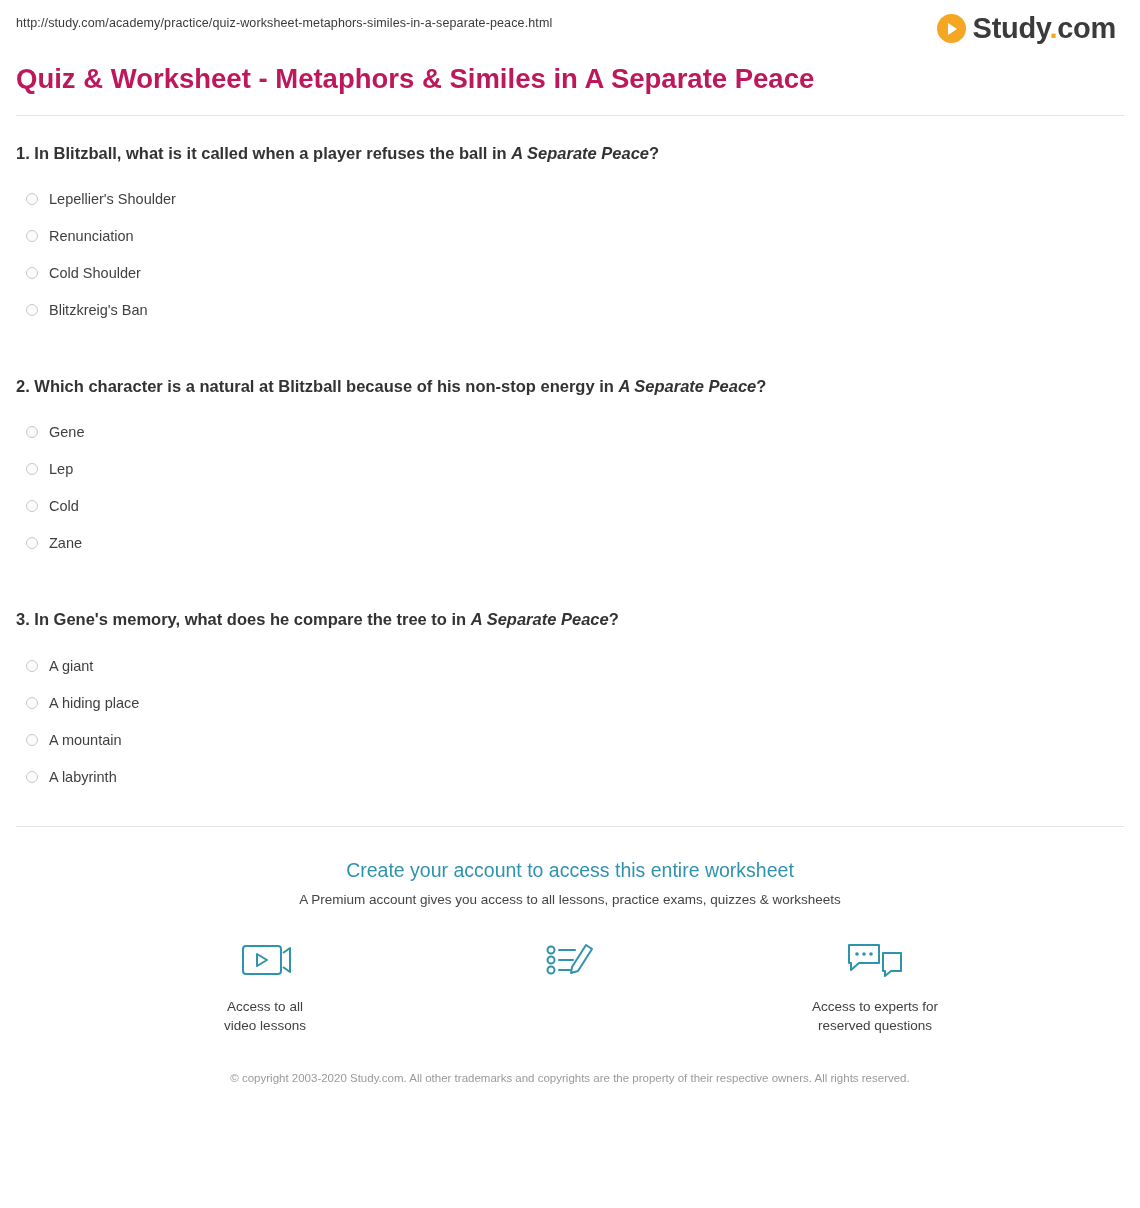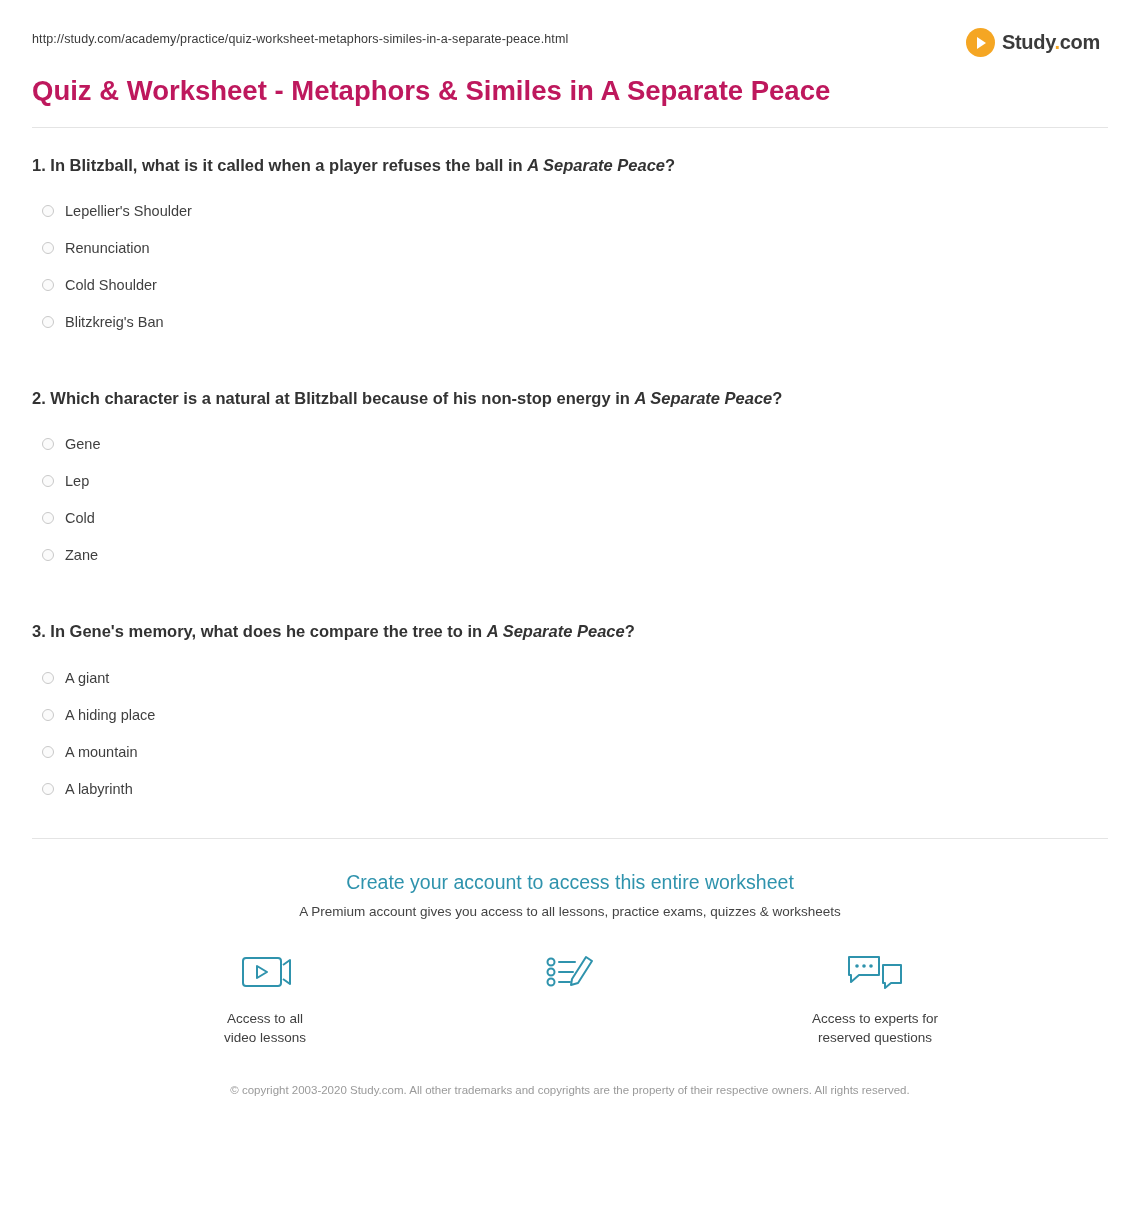--- a/index.html
+++ b/index.html
@@ -8,21 +8,21 @@
     padding: 0;
     background: #ffffff;
     font-family: "Liberation Sans", sans-serif;
     color: #333333;
   }
   .page {
     width: 1140px;
     min-height: 1208px;
     position: relative;
     background: #fff;
-    padding: 16px;
+    padding: 0;
   }
   .topbar {
     display: flex;
     align-items: flex-start;
     justify-content: space-between;
     padding: 12px 16px 4px 16px;
   }
   .url {
     font-size: 12.5px;
     color: #3a3a3a;
@@ -50,21 +50,21 @@
     content: "";
     display: block;
     width: 0;
     height: 0;
     border-left: 9px solid #ffffff;
     border-top: 6px solid transparent;
     border-bottom: 6px solid transparent;
     margin-left: 3px;
   }
   .logo-text {
-    font-size: 20px;
+    font-size: 29px;
     color: #3b3b3b;
     font-weight: 700;
     letter-spacing: -0.3px;
   }
   .logo-text .dot { color: #f5a623; }
   .logo-text .com { color: #3b3b3b; font-weight: 700; }
 
   .content {
     padding: 0 16px;
   }

